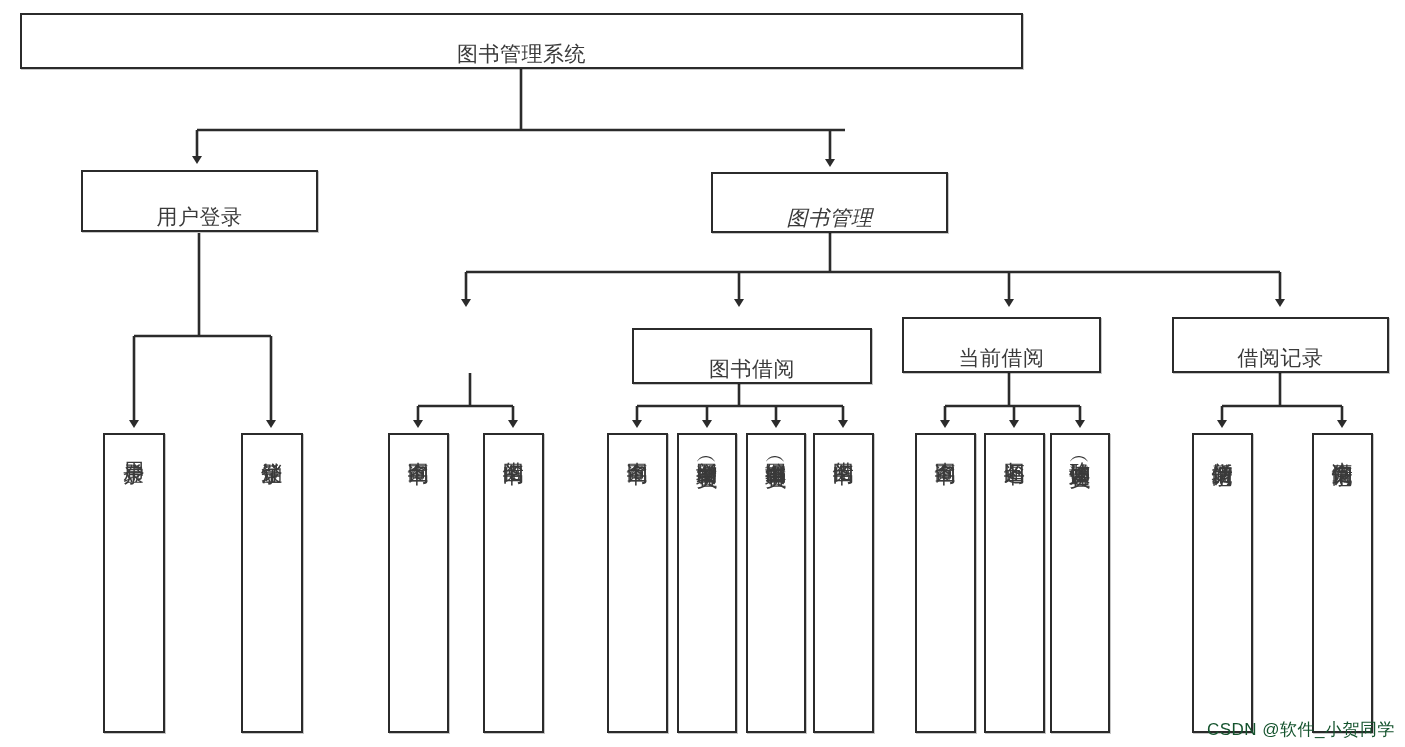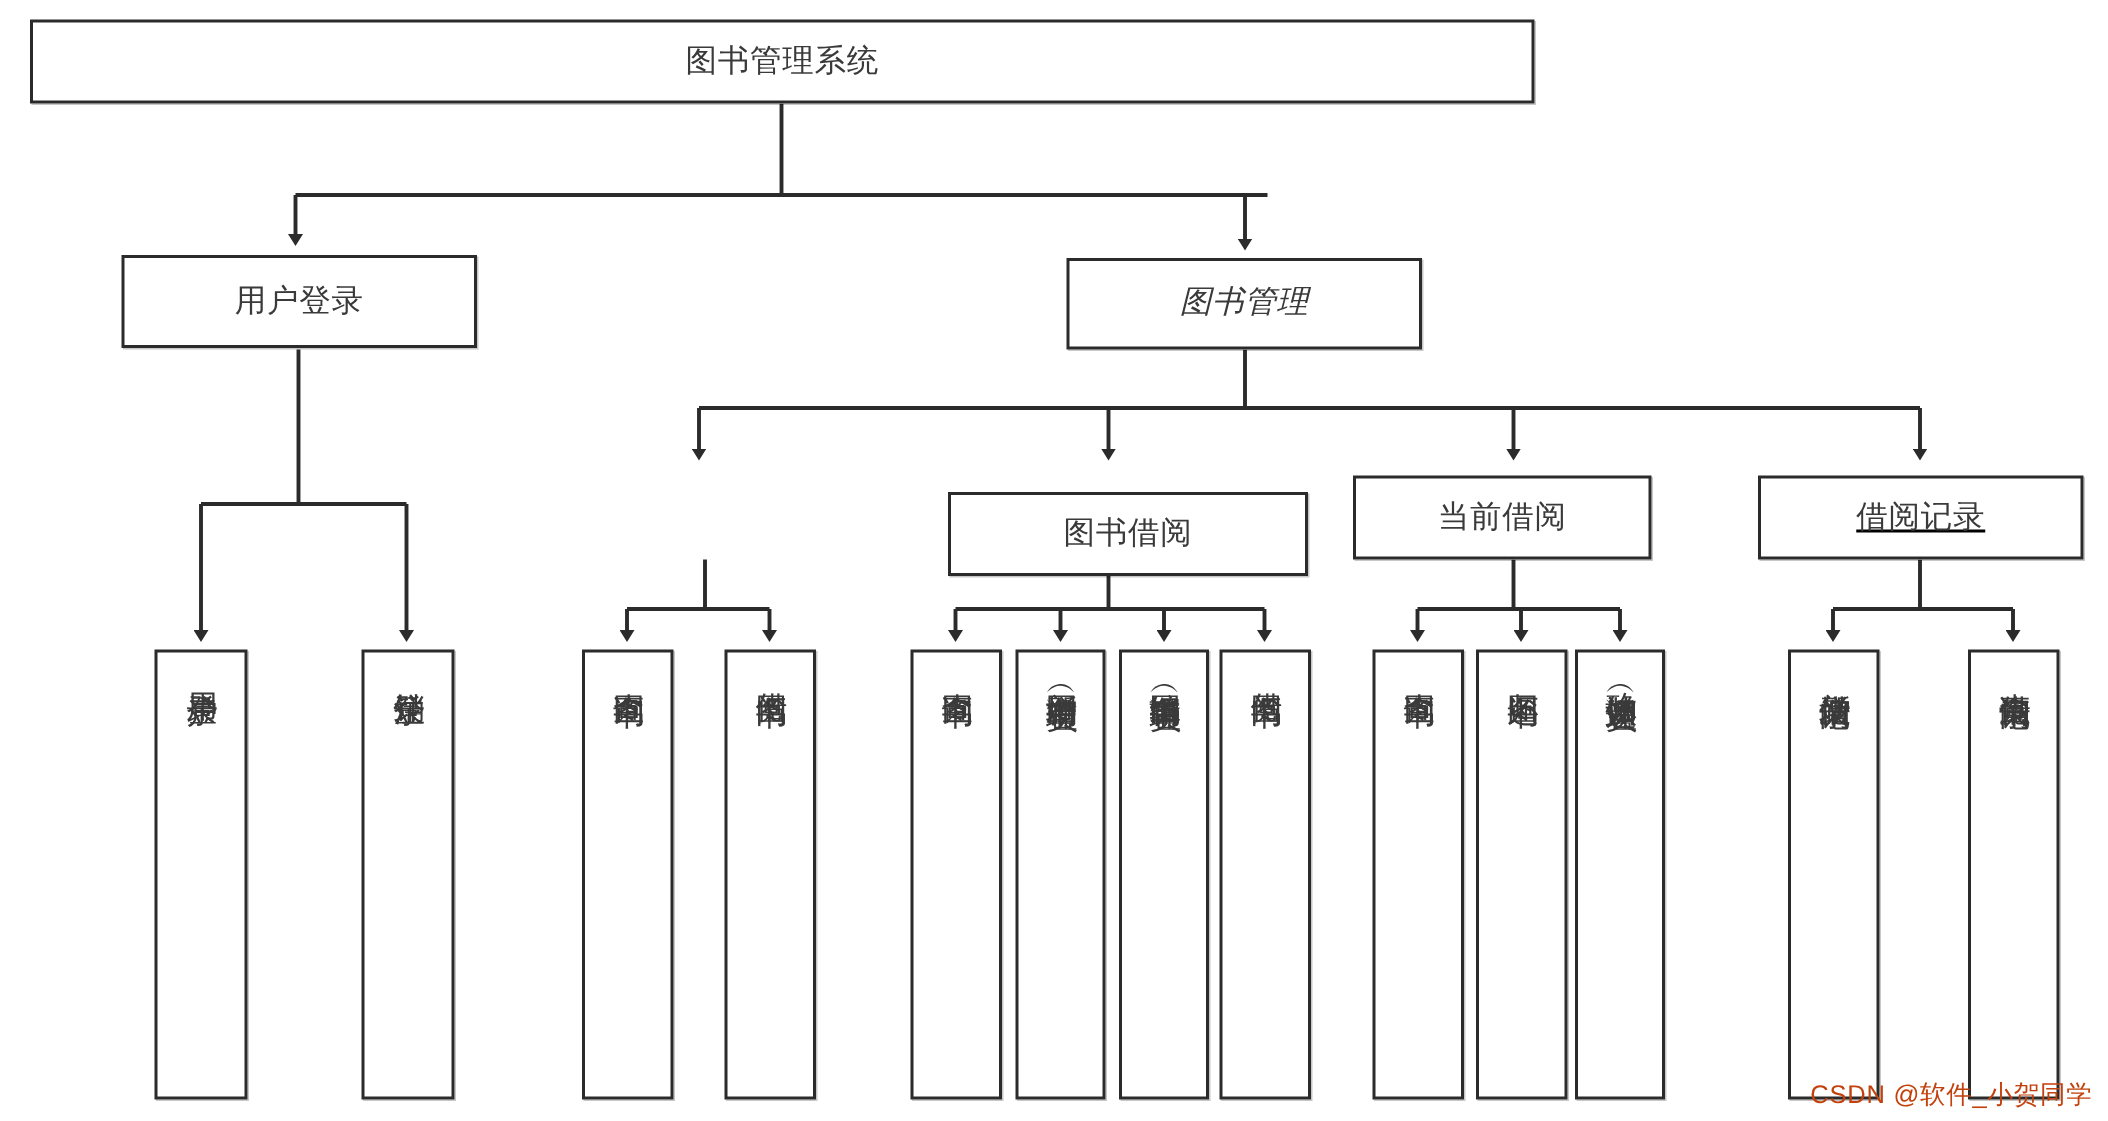--- a/index.html
+++ b/index.html
@@ -24,21 +24,21 @@
     width: 1405px;
     height: 747px;
     pointer-events: none;
   }
   .node {
     position: absolute;
     box-sizing: border-box;
     background: #ffffff;
     border: 2px solid #2b2b2b;
     display: flex;
-    align-items: center;
+    align-items: flex-end;
     justify-content: center;
     box-shadow: 1px 1px 0 rgba(0,0,0,0.22);
   }
   .node-label {
     color: #3a3a3a;
     font-size: 21px;
     line-height: 1.25;
     letter-spacing: 0.5px;
     white-space: nowrap;
     text-align: center;
@@ -56,21 +56,21 @@
     text-orientation: upright;
     font-size: 21px;
     line-height: 1.32;
     letter-spacing: 1px;
     white-space: nowrap;
   }
   .watermark {
     position: absolute;
     right: 10px;
     bottom: 6px;
-    color: #c2410c;
+    color: #14532d;
     font-size: 17px;
     white-space: nowrap;
     letter-spacing: 0.5px;
   }
 </style>
 </head>
 <body>
 
 <div id="canvas">
 
@@ -138,21 +138,21 @@
 
 
   <div class="node horizontal" style="left:632px; top:328px; width:240px; height:56px;">
     <span class="node-label">图书借阅</span>
   </div>
 
   <div class="node horizontal" style="left:902px; top:317px; width:199px; height:56px;">
     <span class="node-label">当前借阅</span>
   </div>
 
-  <div class="node horizontal" style="left:1172px; top:317px; width:217px; height:56px;text-decoration:underline;">
+  <div class="node horizontal" style="left:1172px; top:317px; width:217px; height:56px;">
     <span class="node-label">借阅记录</span>
   </div>
 
   <div class="node vertical" style="left:103px; top:433px; width:62px; height:300px;">
     <span class="node-label">用户登录</span>
   </div>
 
   <div class="node vertical" style="left:241px; top:433px; width:62px; height:300px;">
     <span class="node-label">注销登录</span>
   </div>

